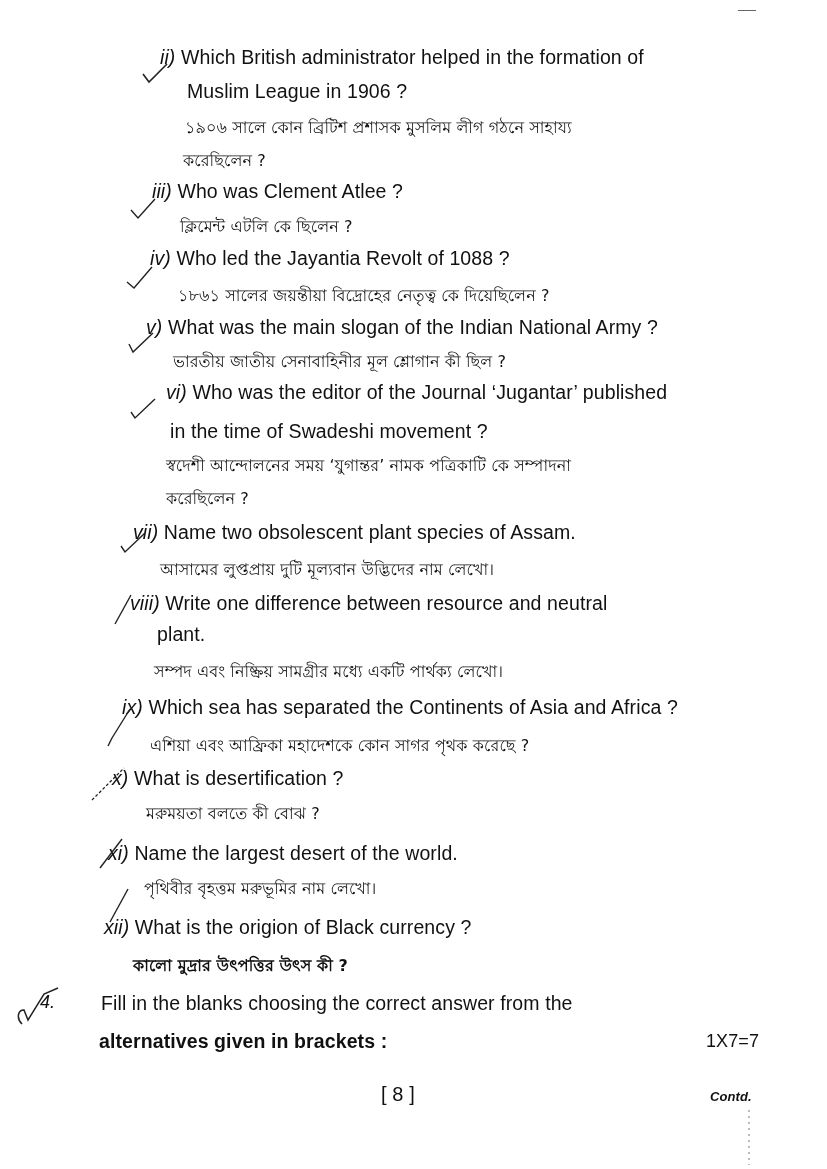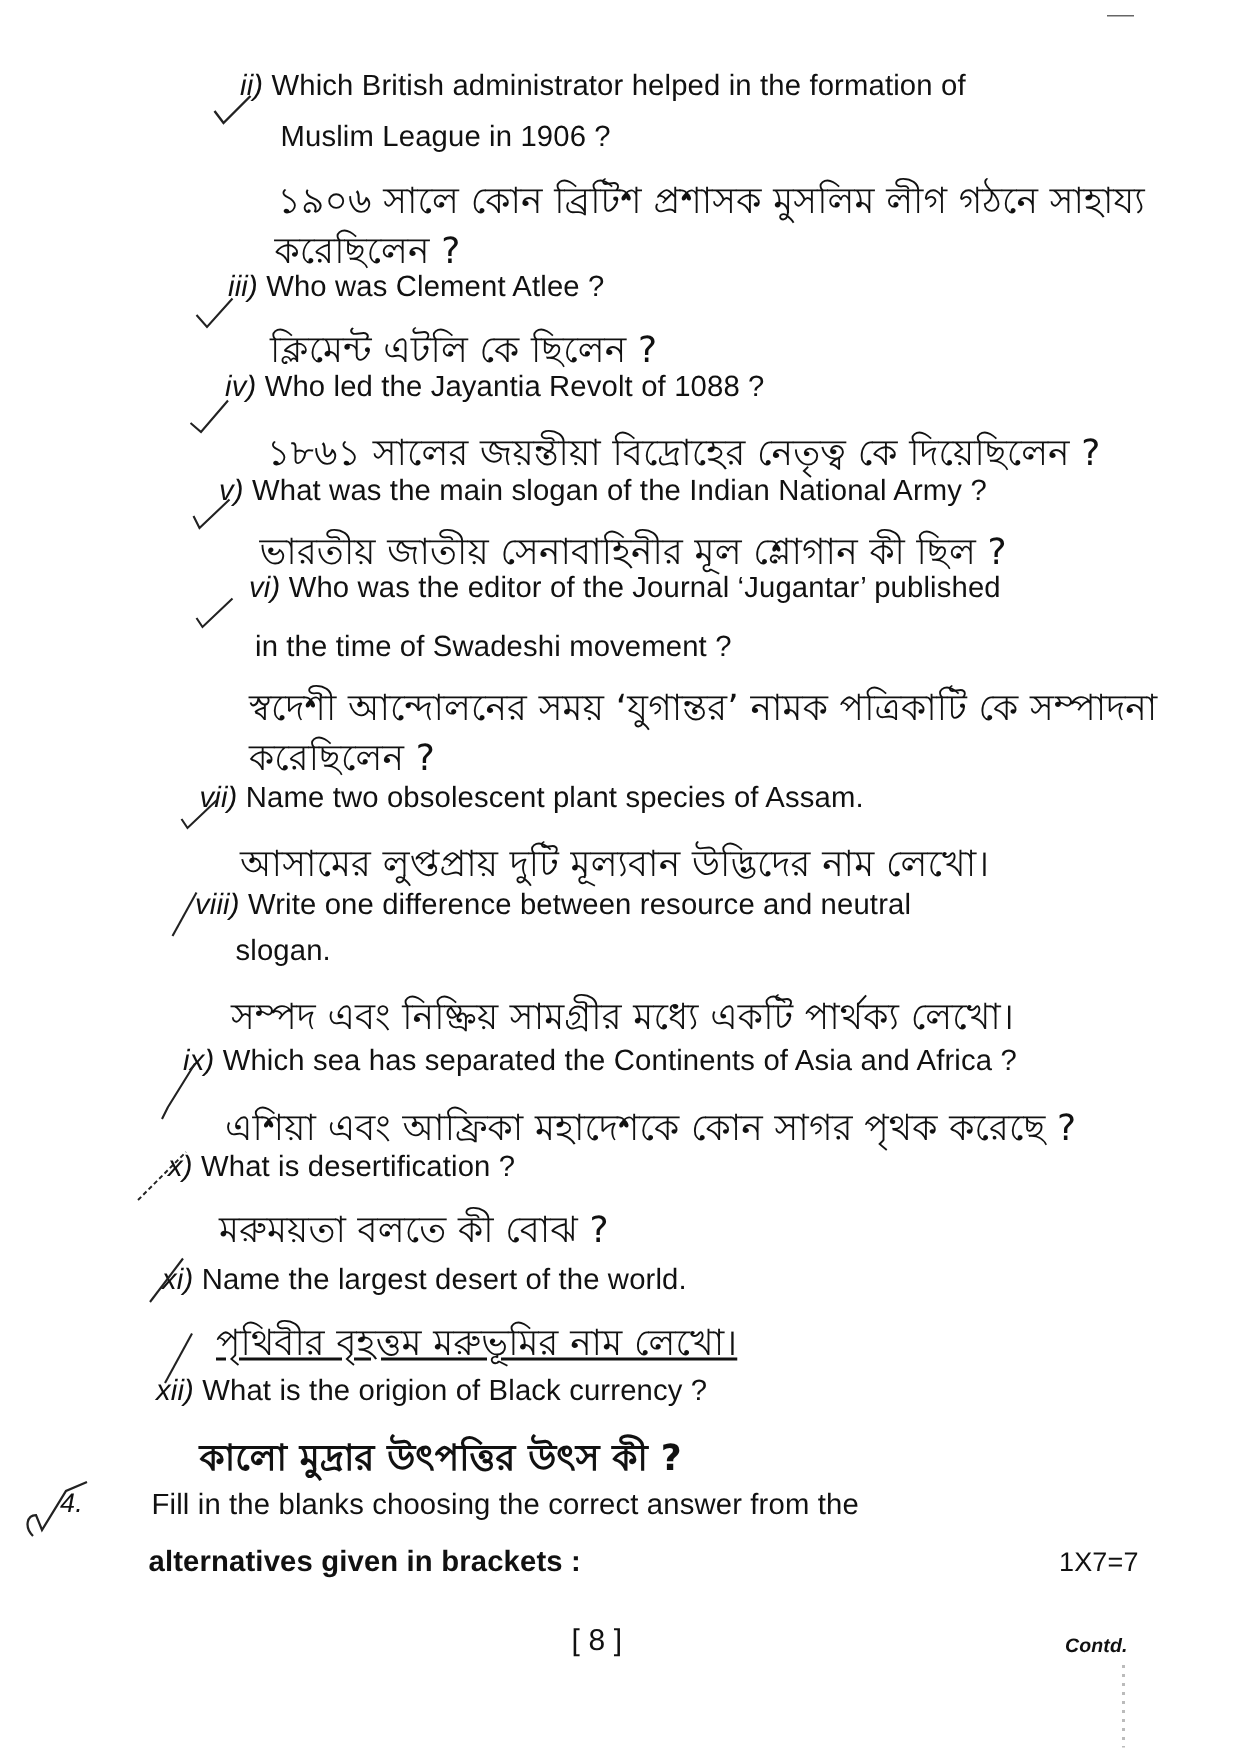--- a/index.html
+++ b/index.html
@@ -1,21 +1,21 @@
 <!DOCTYPE html>
 <html><head>
 <meta charset="utf-8">
 <style>
   html, body { margin: 0; padding: 0; }
   body {
     width: 827px; height: 1169px; background: #ffffff; position: relative; overflow: hidden;
     font-family: "Liberation Sans", "DejaVu Sans", sans-serif; color: #111;
   }
   .line { position: absolute; white-space: nowrap; font-size: 19.5px; letter-spacing: 0.1px; }
-  .bn { font-family: "DejaVu Sans", sans-serif; font-size: 24px; }
+  .bn { font-family: "DejaVu Sans", sans-serif; font-size: 16px; }
   .num { font-style: italic; }
   .tick { position: absolute; }
   .topdash { position: absolute; left: 738px; top: 10px; width: 18px; height: 1px; background: #666; }
   .edge { position: absolute; left: 748px; top: 1110px; width: 2px; height: 55px;
           background: repeating-linear-gradient(#bbb 0 2px, transparent 2px 6px); }
 </style>
 </head>
 <body>
 
 <div class="topdash"></div>
@@ -57,40 +57,40 @@
 <div class="line" style="left:133px; top:521px;">
   <span class="num">vii)</span>
   <span>Name two obsolescent plant species of Assam.</span>
 </div>
 <div class="line bn" style="left:160px; top:557px;">আসামের লুপ্তপ্রায় দুটি মূল্যবান উদ্ভিদের নাম লেখো।</div>
 
 <div class="line" style="left:130px; top:592px;">
   <span class="num">viii)</span>
   <span>Write one difference between resource and neutral</span>
 </div>
-<div class="line" style="left:157px; top:623px;">slogan.</div>
+<div class="line" style="left:157px; top:623px;">plant.</div>
 <div class="line bn" style="left:154px; top:659px;">সম্পদ এবং নিষ্ক্রিয় সামগ্রীর মধ্যে একটি পার্থক্য লেখো।</div>
 
 <div class="line" style="left:122px; top:696px;">
   <span class="num">ix)</span>
   <span>Which sea has separated the Continents of Asia and Africa ?</span>
 </div>
 <div class="line bn" style="left:150px; top:733px;">এশিয়া এবং আফ্রিকা মহাদেশকে কোন সাগর পৃথক করেছে ?</div>
 
 <div class="line" style="left:112px; top:767px;">
   <span class="num">x)</span>
   <span>What is desertification ?</span>
 </div>
 <div class="line bn" style="left:146px; top:801px;">মরুময়তা বলতে কী বোঝ ?</div>
 
 <div class="line" style="left:108px; top:842px;">
   <span class="num">xi)</span>
   <span>Name the largest desert of the world.</span>
 </div>
-<div class="line bn" style="left:144px; top:876px;text-decoration:underline;">পৃথিবীর বৃহত্তম মরুভূমির নাম লেখো।</div>
+<div class="line bn" style="left:144px; top:876px;">পৃথিবীর বৃহত্তম মরুভূমির নাম লেখো।</div>
 
 <div class="line" style="left:104px; top:916px;">
   <span class="num">xii)</span>
   <span>What is the origion of Black currency ?</span>
 </div>
 <div class="line bn" style="left:133px; top:953px;font-weight:bold;">কালো মুদ্রার উৎপত্তির উৎস কী ?</div>
 
 <div class="line" style="left:40px; top:992px; font-size:18px; font-style:italic;">4.</div>
 <div class="line" style="left:101px; top:992px;">Fill in the blanks choosing the correct answer from the</div>
 <div class="line" style="left:99px; top:1030px;font-weight:bold;">alternatives given in brackets :</div>

